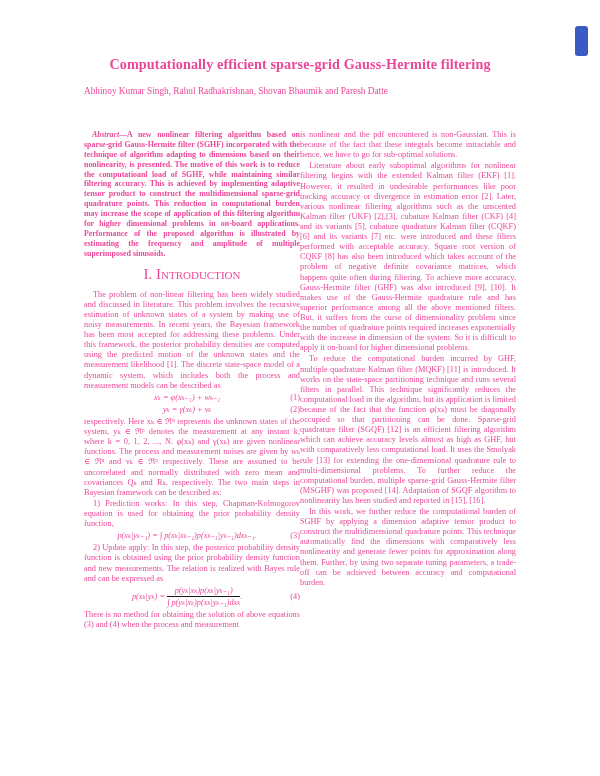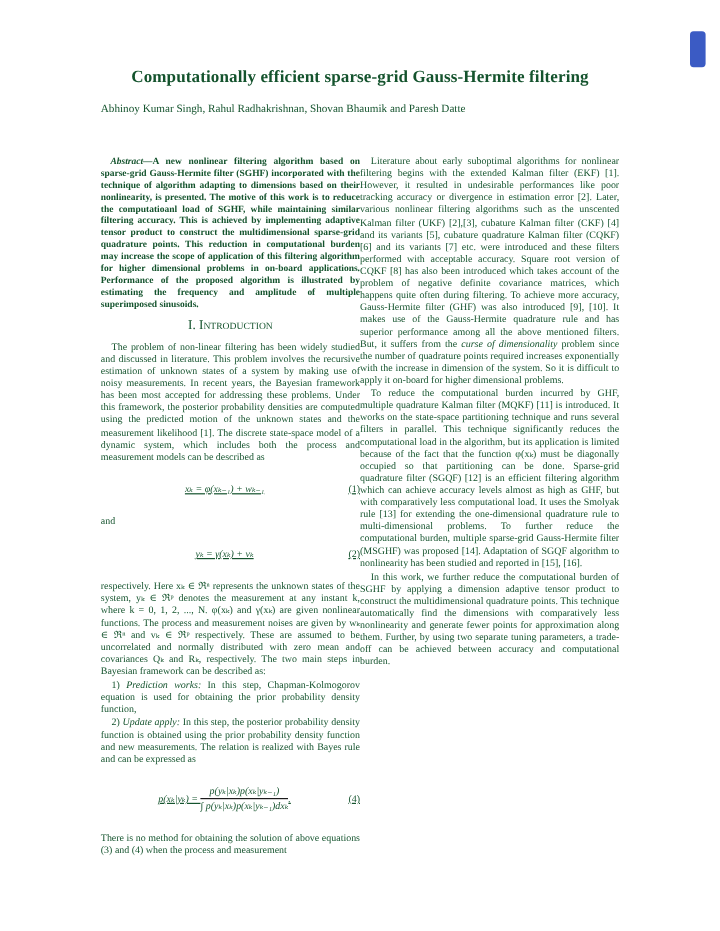--- a/index.html
+++ b/index.html
@@ -1,36 +1,36 @@
 <!DOCTYPE html>
 <html><head>
 <meta charset="utf-8">
 <style>
   html,body{margin:0;padding:0;background:#ececec;}
   .page{width:600px;height:776px;background:#ffffff;position:relative;margin:0 auto;overflow:hidden;
-        font-family:"Liberation Serif","DejaVu Serif",serif;color:#14532d;box-sizing:border-box;}
+        font-family:"Liberation Serif","DejaVu Serif",serif;color:#ec4899;box-sizing:border-box;}
   .corner-badge{position:absolute;top:26px;right:12px;width:13px;height:30px;background:#3b5bc4;border-radius:3px;}
   .content{padding:56px 84px 0 84px;}
   .title{text-align:center;font-size:14.2px;font-weight:bold;letter-spacing:.1px;}
   .authors{font-size:9.3px;margin-top:13px;}
   .columns{display:flex;margin-top:34px;}
   .col{flex:1;min-width:0;font-size:8.3px;line-height:1.22;text-align:justify;}
   p{margin:0 0 1px 0;}
   .para{text-indent:9px;}
   .noindent{text-indent:0;}
   .abstract{font-weight:bold;font-size:7.9px;line-height:1.25;text-indent:8px;margin-bottom:4px;}
   .abs-label{font-style:italic;}
-  .section-heading{text-align:center;font-variant:small-caps;font-size:11px;margin:7px 0 6px 0;}
-  .equation{display:flex;align-items:center;margin:17px 0;font-style:italic;text-decoration:underline;}
+  .section-heading{text-align:center;font-variant:small-caps;font-size:15px;margin:7px 0 6px 0;}
+  .equation{display:flex;align-items:center;margin:2px 0;font-style:italic;}
   .eq-body{flex:1;text-align:center;}
   .eq-no{font-style:normal;}
   .frac{display:inline-block;vertical-align:middle;text-align:center;line-height:1.15;}
   .fnum{display:block;border-bottom:.8px solid #1b1b1b;padding:0 2px 1px 2px;}
   .fden{display:block;padding-top:1px;}
-  .it{font-style:italic;}
+  .it{}
 </style>
 </head>
 <body>
 
 <div class="page">
   <div class="corner-badge"></div>
   <div class="content">
 
     <div class="title">Computationally efficient sparse-grid Gauss-Hermite filtering</div>
     <div class="authors">Abhinoy Kumar Singh, Rahul Radhakrishnan, Shovan Bhaumik and Paresh Datte</div>
@@ -42,46 +42,50 @@
 
         <div class="section-heading">I. Introduction</div>
 
         <p class="para">The problem of non-linear filtering has been widely studied and discussed in literature. This problem involves the recursive estimation of unknown states of a system by making use of noisy measurements. In recent years, the Bayesian framework has been most accepted for addressing these problems. Under this framework, the posterior probability densities are computed using the predicted motion of the unknown states and the measurement likelihood [1]. The discrete state-space model of a dynamic system, which includes both the process and measurement models can be described as</p>
 
         <div class="equation">
           <span class="eq-body">xₖ = φ(xₖ₋₁) + wₖ₋₁</span>
           <span class="eq-no">(1)</span>
         </div>
 
-        <p class="noindent">and</p>
 
         <div class="equation">
           <span class="eq-body">yₖ = γ(xₖ) + vₖ</span>
           <span class="eq-no">(2)</span>
         </div>
 
         <p class="noindent">respectively. Here xₖ ∈ ℜⁿ represents the unknown states of the system, yₖ ∈ ℜᵖ denotes the measurement at any instant k, where k = 0, 1, 2, ..., N. φ(xₖ) and γ(xₖ) are given nonlinear functions. The process and measurement noises are given by wₖ ∈ ℜⁿ and vₖ ∈ ℜᵖ respectively. These are assumed to be uncorrelated and normally distributed with zero mean and covariances Qₖ and Rₖ, respectively. The two main steps in Bayesian framework can be described as:</p>
 
         <p class="para"><span>1) </span><span class="it">Prediction works:</span><span> In this step, Chapman-Kolmogorov equation is used for obtaining the prior probability density function,</span></p>
 
+        <div class="equation">
+          <span class="eq-body">p(xₖ|yₖ₋₁) = ∫ p(xₖ|xₖ₋₁)p(xₖ₋₁|yₖ₋₁)dxₖ₋₁.</span>
+          <span class="eq-no">(3)</span>
+        </div>
 
         <p class="para"><span>2) </span><span class="it">Update apply:</span><span> In this step, the posterior probability density function is obtained using the prior probability density function and new measurements. The relation is realized with Bayes rule and can be expressed as</span></p>
 
         <div class="equation">
           <span class="eq-body">
             <span>p(xₖ|yₖ) =</span>
             <span class="frac"><span class="fnum">p(yₖ|xₖ)p(xₖ|yₖ₋₁)</span><span class="fden">∫ p(yₖ|xₖ)p(xₖ|yₖ₋₁)dxₖ</span></span><span>.</span>
           </span>
           <span class="eq-no">(4)</span>
         </div>
 
         <p class="noindent">There is no method for obtaining the solution of above equations (3) and (4) when the process and measurement</p>
       </div>
 
       <div class="col">
+        <p class="noindent">is nonlinear and the pdf encountered is non-Gaussian. This is because of the fact that these integrals become intractable and hence, we have to go for sub-optimal solutions.</p>
 
         <p class="para"><span>Literature about early suboptimal algorithms for nonlinear filtering begins with the extended Kalman filter (EKF) [1]. However, it resulted in undesirable performances like poor tracking accuracy or divergence in estimation error [2]. Later, various nonlinear filtering algorithms such as the unscented Kalman filter (UKF) [2],[3], cubature Kalman filter (CKF) [4] and its variants [5], cubature quadrature Kalman filter (CQKF) [6] and its variants [7] etc. were introduced and these filters performed with acceptable accuracy. Square root version of CQKF [8] has also been introduced which takes account of the problem of negative definite covariance matrices, which happens quite often during filtering. To achieve more accuracy, Gauss-Hermite filter (GHF) was also introduced [9], [10]. It makes use of the Gauss-Hermite quadrature rule and has superior performance among all the above mentioned filters. But, it suffers from the </span><span class="it">curse of dimensionality</span><span> problem since the number of quadrature points required increases exponentially with the increase in dimension of the system. So it is difficult to apply it on-board for higher dimensional problems.</span></p>
 
         <p class="para">To reduce the computational burden incurred by GHF, multiple quadrature Kalman filter (MQKF) [11] is introduced. It works on the state-space partitioning technique and runs several filters in parallel. This technique significantly reduces the computational load in the algorithm, but its application is limited because of the fact that the function φ(xₖ) must be diagonally occupied so that partitioning can be done. Sparse-grid quadrature filter (SGQF) [12] is an efficient filtering algorithm which can achieve accuracy levels almost as high as GHF, but with comparatively less computational load. It uses the Smolyak rule [13] for extending the one-dimensional quadrature rule to multi-dimensional problems. To further reduce the computational burden, multiple sparse-grid Gauss-Hermite filter (MSGHF) was proposed [14]. Adaptation of SGQF algorithm to nonlinearity has been studied and reported in [15], [16].</p>
 
         <p class="para">In this work, we further reduce the computational burden of SGHF by applying a dimension adaptive tensor product to construct the multidimensional quadrature points. This technique automatically find the dimensions with comparatively less nonlinearity and generate fewer points for approximation along them. Further, by using two separate tuning parameters, a trade-off can be achieved between accuracy and computational burden.</p>
       </div>
 
     </div>
   </div>

